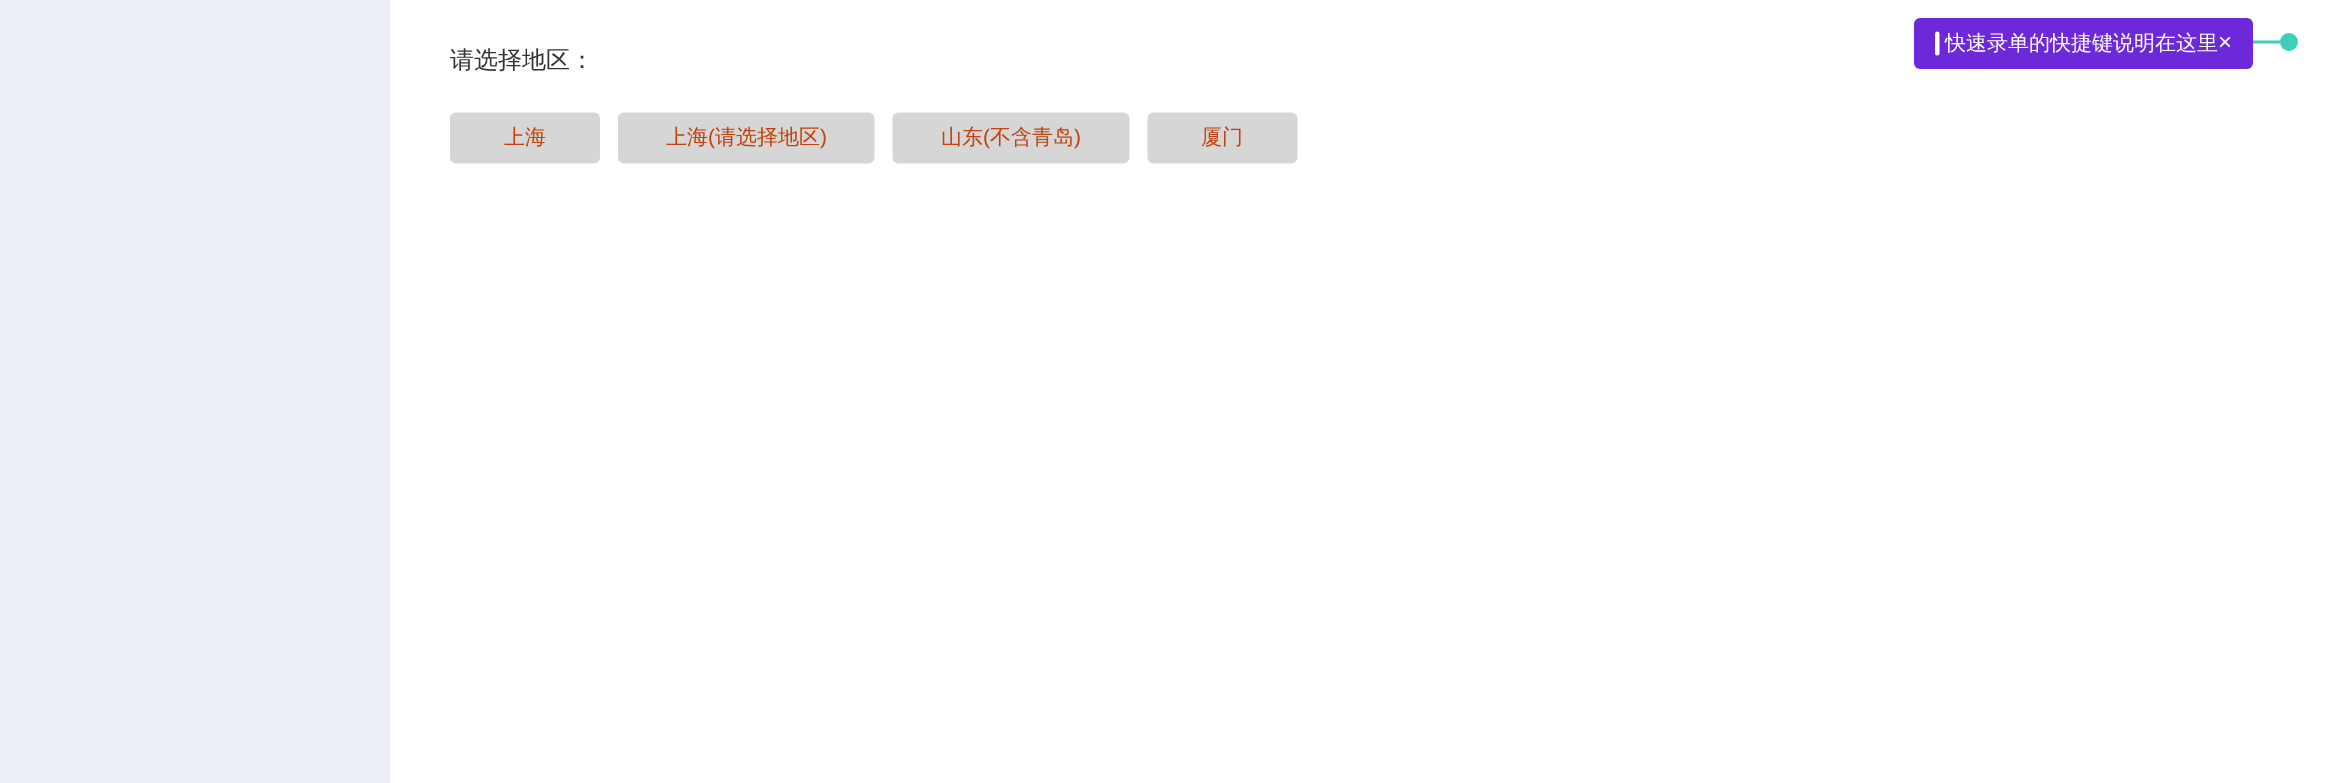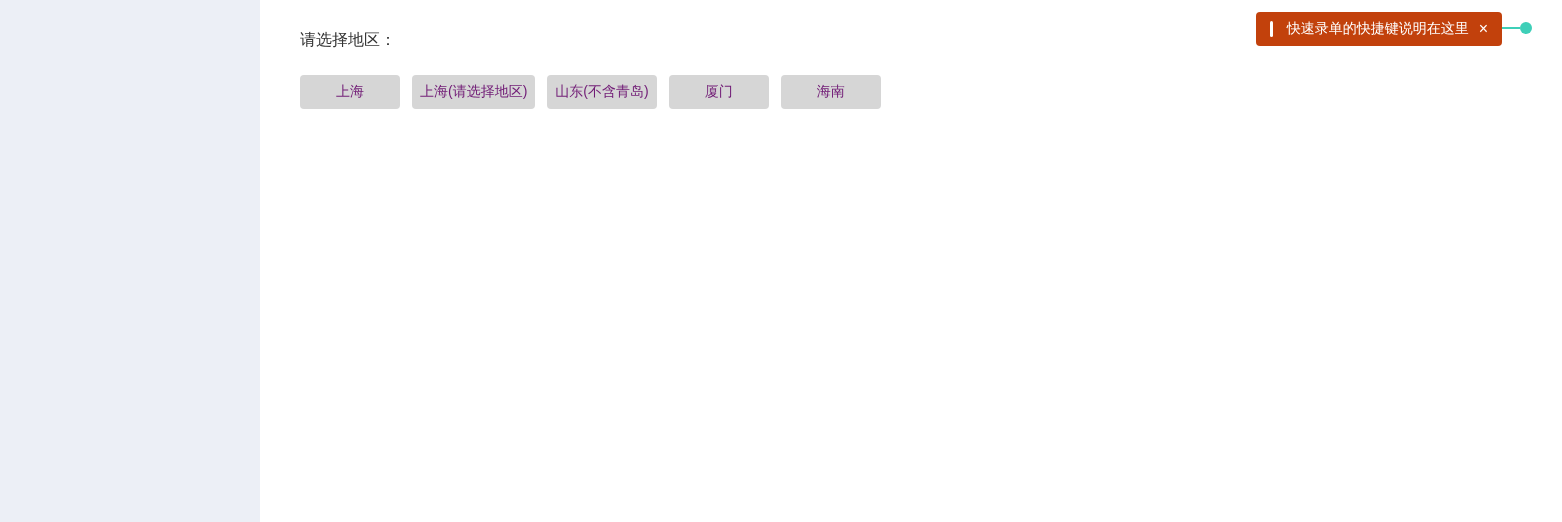--- a/index.html
+++ b/index.html
@@ -44,44 +44,43 @@
     }
 
     .region-buttons {
       display: flex;
       flex-wrap: wrap;
       gap: 12px;
     }
 
     .region-btn {
       background: #d6d6d6;
-      color: #701a75;
+      color: #c2410c;
       border: none;
       border-radius: 4px;
-      padding: 8px 8px;
+      padding: 8px 32px;
       font-size: 14px;
       cursor: pointer;
       min-width: 100px;
       text-align: center;
       font-family: "Microsoft YaHei", "PingFang SC", sans-serif;
     }
 
     
     .tooltip-banner {
       position: absolute;
       top: 12px;
       right: 60px;
-      background: #c2410c;
+      background: #6d28d9;
       color: #fff;
       padding: 8px 14px;
       border-radius: 4px;
       font-size: 14px;
       display: flex;
       align-items: center;
-      gap: 10px;
       white-space: nowrap;
     }
 
     .tooltip-banner::before {
       content: '';
       display: inline-block;
       width: 3px;
       height: 16px;
       background: #fff;
       border-radius: 2px;
@@ -123,21 +122,20 @@
 <div class="sidebar"></div>
 
 <div class="main-content">
   <div class="page-title">请选择地区：</div>
   <div class="region-buttons">
 
   <button class="region-btn">上海</button>
       <button class="region-btn">上海(请选择地区)</button>
       <button class="region-btn">山东(不含青岛)</button>
       <button class="region-btn">厦门</button>
-      <button class="region-btn">海南</button>
     </div>
 </div>
 
 <div class="tooltip-banner">
   <span>快速录单的快捷键说明在这里</span>
   <button class="tooltip-close">×</button>
 </div>
 <div class="tooltip-line"></div>
 <div class="tooltip-dot"></div>
 

